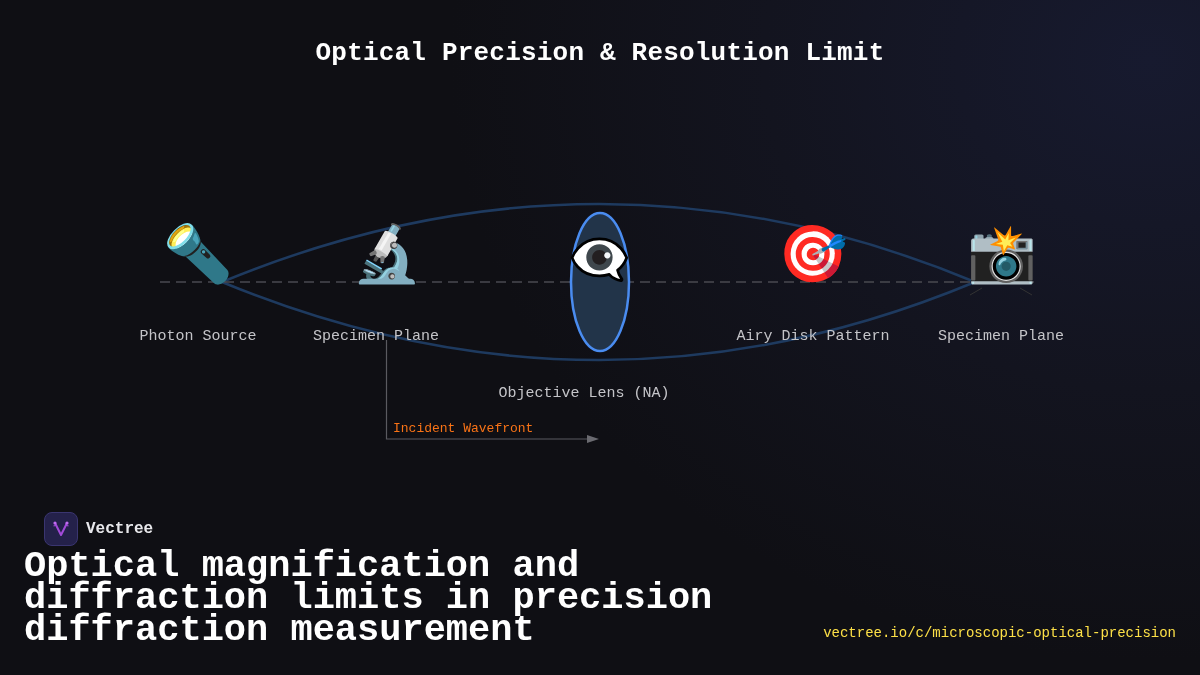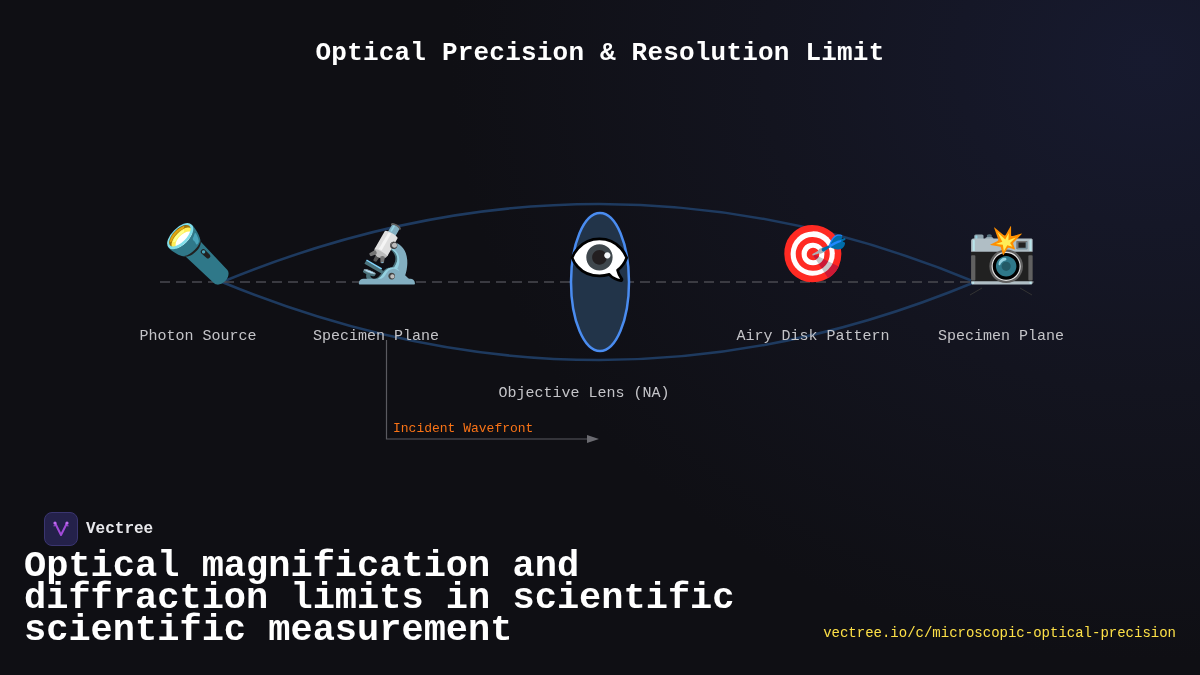--- a/index.html
+++ b/index.html
@@ -78,15 +78,15 @@
       <path d="M4,4 L10,16 L16,4" fill="none" stroke="#a24ad8" stroke-width="2" stroke-linecap="round" stroke-linejoin="round"></path>
       <circle cx="4" cy="4" r="1.6" fill="#c06af0"></circle>
       <circle cx="16" cy="4" r="1.6" fill="#c06af0"></circle>
       <line x1="2.5" y1="7" x2="6" y2="6" stroke="#a24ad8" stroke-width="1.2"></line>
       <line x1="14" y1="6" x2="17.5" y2="7" stroke="#a24ad8" stroke-width="1.2"></line>
     </svg>
   </div>
   <span class="brand-name">Vectree</span>
 </div>
 
-<div class="headline">Optical magnification and diffraction limits in scientific scientific measurement</div>
+<div class="headline">Optical magnification and diffraction limits in precision diffraction measurement</div>
 
 <div class="url">vectree.io/c/microscopic-optical-precision</div>
 
 </body></html>

